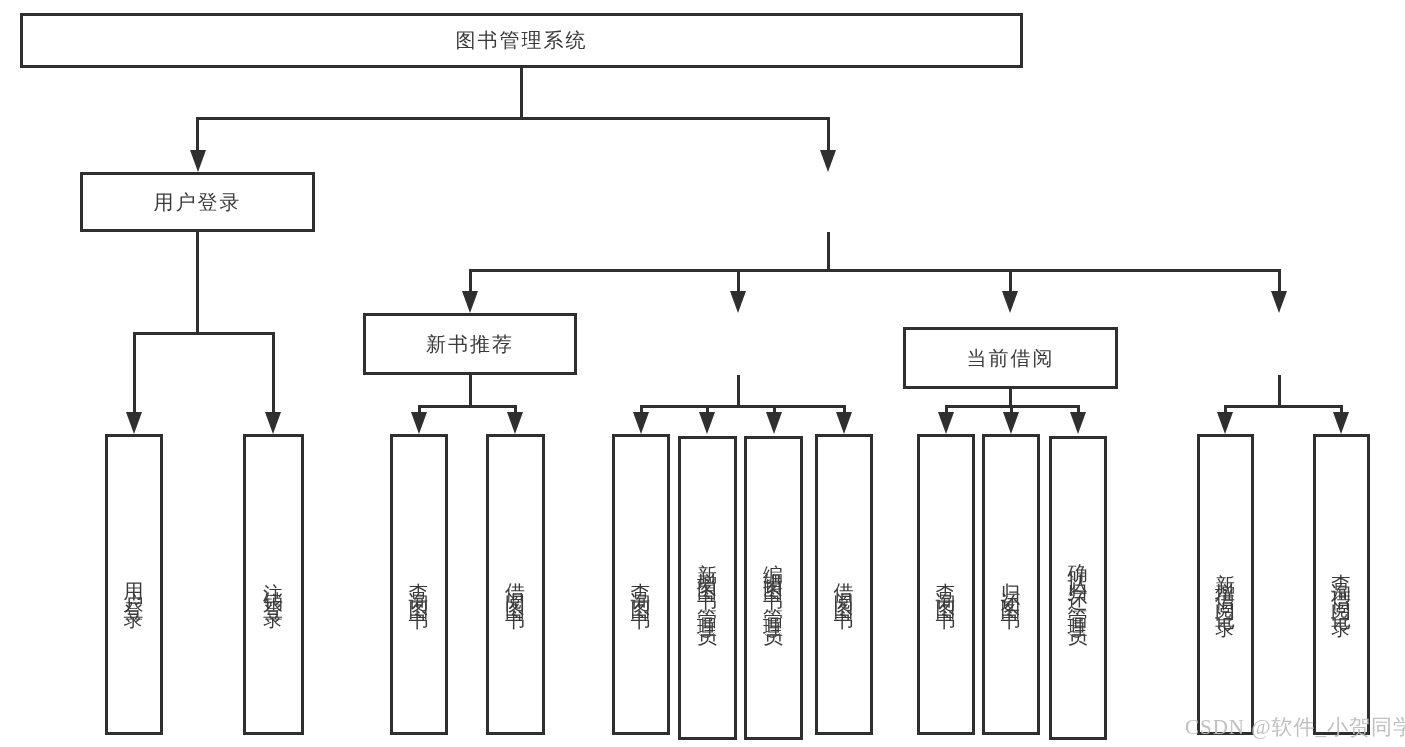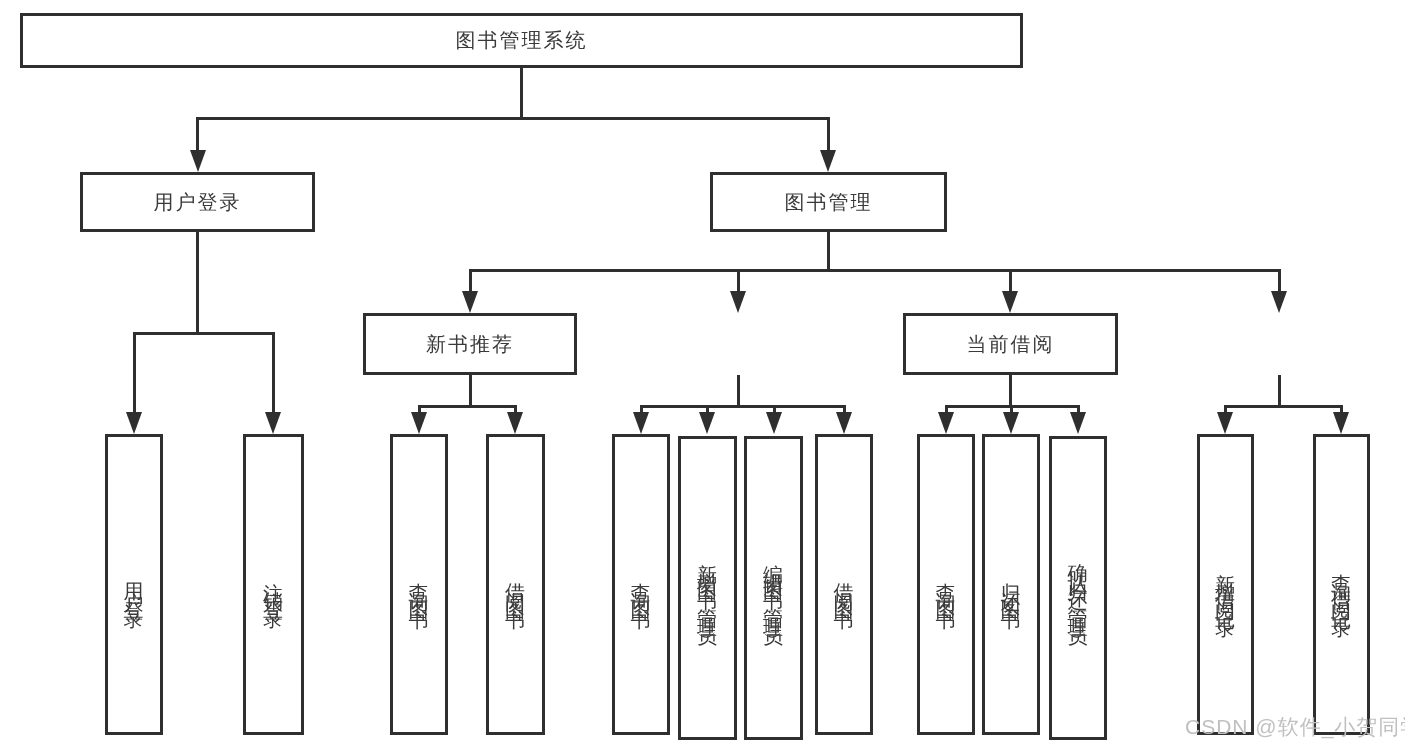--- a/index.html
+++ b/index.html
@@ -4,21 +4,21 @@
 <style>
   :root{
     --line:#2f2f2f;
     --text:#3a3a3a;
     --watermark:#c0c0c0;
     --bg:#ffffff;
   }
   html,body{margin:0;padding:0;background:var(--bg);}
   #stage{
     position:relative;width:1405px;height:747px;background:var(--bg);
-    overflow:hidden;font-family:Liberation Sans, sans-serif;
+    overflow:hidden;font-family:Liberation Serif, serif;
   }
   .node{
     position:absolute;background:#fff;border:3px solid var(--line);
     box-sizing:border-box;display:flex;align-items:center;justify-content:center;
     z-index:2;
   }
   .node .lbl{
     font-size:20px;color:var(--text);letter-spacing:2px;white-space:nowrap;
   }
   .vert .lbl{
@@ -48,23 +48,20 @@
   <div class="line" style="left:520px;top:68px;width:3px;height:52px"></div>
   <div class="line" style="left:196px;top:117px;width:634px;height:3px"></div>
   <div class="line" style="left:196px;top:117px;width:3px;height:36px"></div>
   <div class="line" style="left:827px;top:117px;width:3px;height:36px"></div>
   <div class="arrow" style="left:190px;top:150px"></div>
   <div class="arrow" style="left:820px;top:150px"></div>
 
   <div class="node" style="left:80px;top:172px;width:235px;height:60px">
     <span class="lbl">用户登录</span>
   </div>
-  <div class="node" style="left:710px;top:172px;width:237px;height:60px">
-    <span class="lbl">图书管理</span>
-  </div>
 
   <div class="line" style="left:196px;top:232px;width:3px;height:103px"></div>
   <div class="line" style="left:133px;top:332px;width:142px;height:3px"></div>
   <div class="line" style="left:133px;top:332px;width:3px;height:82px"></div>
   <div class="line" style="left:272px;top:332px;width:3px;height:82px"></div>
   <div class="arrow" style="left:126px;top:412px"></div>
   <div class="arrow" style="left:265px;top:412px"></div>
 
   <div class="line" style="left:827px;top:232px;width:3px;height:40px"></div>
   <div class="line" style="left:469px;top:269px;width:812px;height:3px"></div>
@@ -73,21 +70,21 @@
   <div class="line" style="left:1009px;top:269px;width:3px;height:24px"></div>
   <div class="line" style="left:1278px;top:269px;width:3px;height:24px"></div>
   <div class="arrow" style="left:462px;top:291px"></div>
   <div class="arrow" style="left:730px;top:291px"></div>
   <div class="arrow" style="left:1002px;top:291px"></div>
   <div class="arrow" style="left:1271px;top:291px"></div>
 
   <div class="node" style="left:363px;top:313px;width:214px;height:62px">
     <span class="lbl">新书推荐</span>
   </div>
-  <div class="node" style="left:903px;top:313px;width:215px;height:62px">
+  <div class="node" style="left:903px;top:327px;width:215px;height:62px">
     <span class="lbl">当前借阅</span>
   </div>
 
   <div class="line" style="left:469px;top:375px;width:3px;height:33px"></div>
   <div class="line" style="left:418px;top:405px;width:99px;height:3px"></div>
   <div class="line" style="left:418px;top:405px;width:3px;height:10px"></div>
   <div class="line" style="left:514px;top:405px;width:3px;height:10px"></div>
   <div class="arrow" style="left:411px;top:412px"></div>
   <div class="arrow" style="left:507px;top:412px"></div>
 

